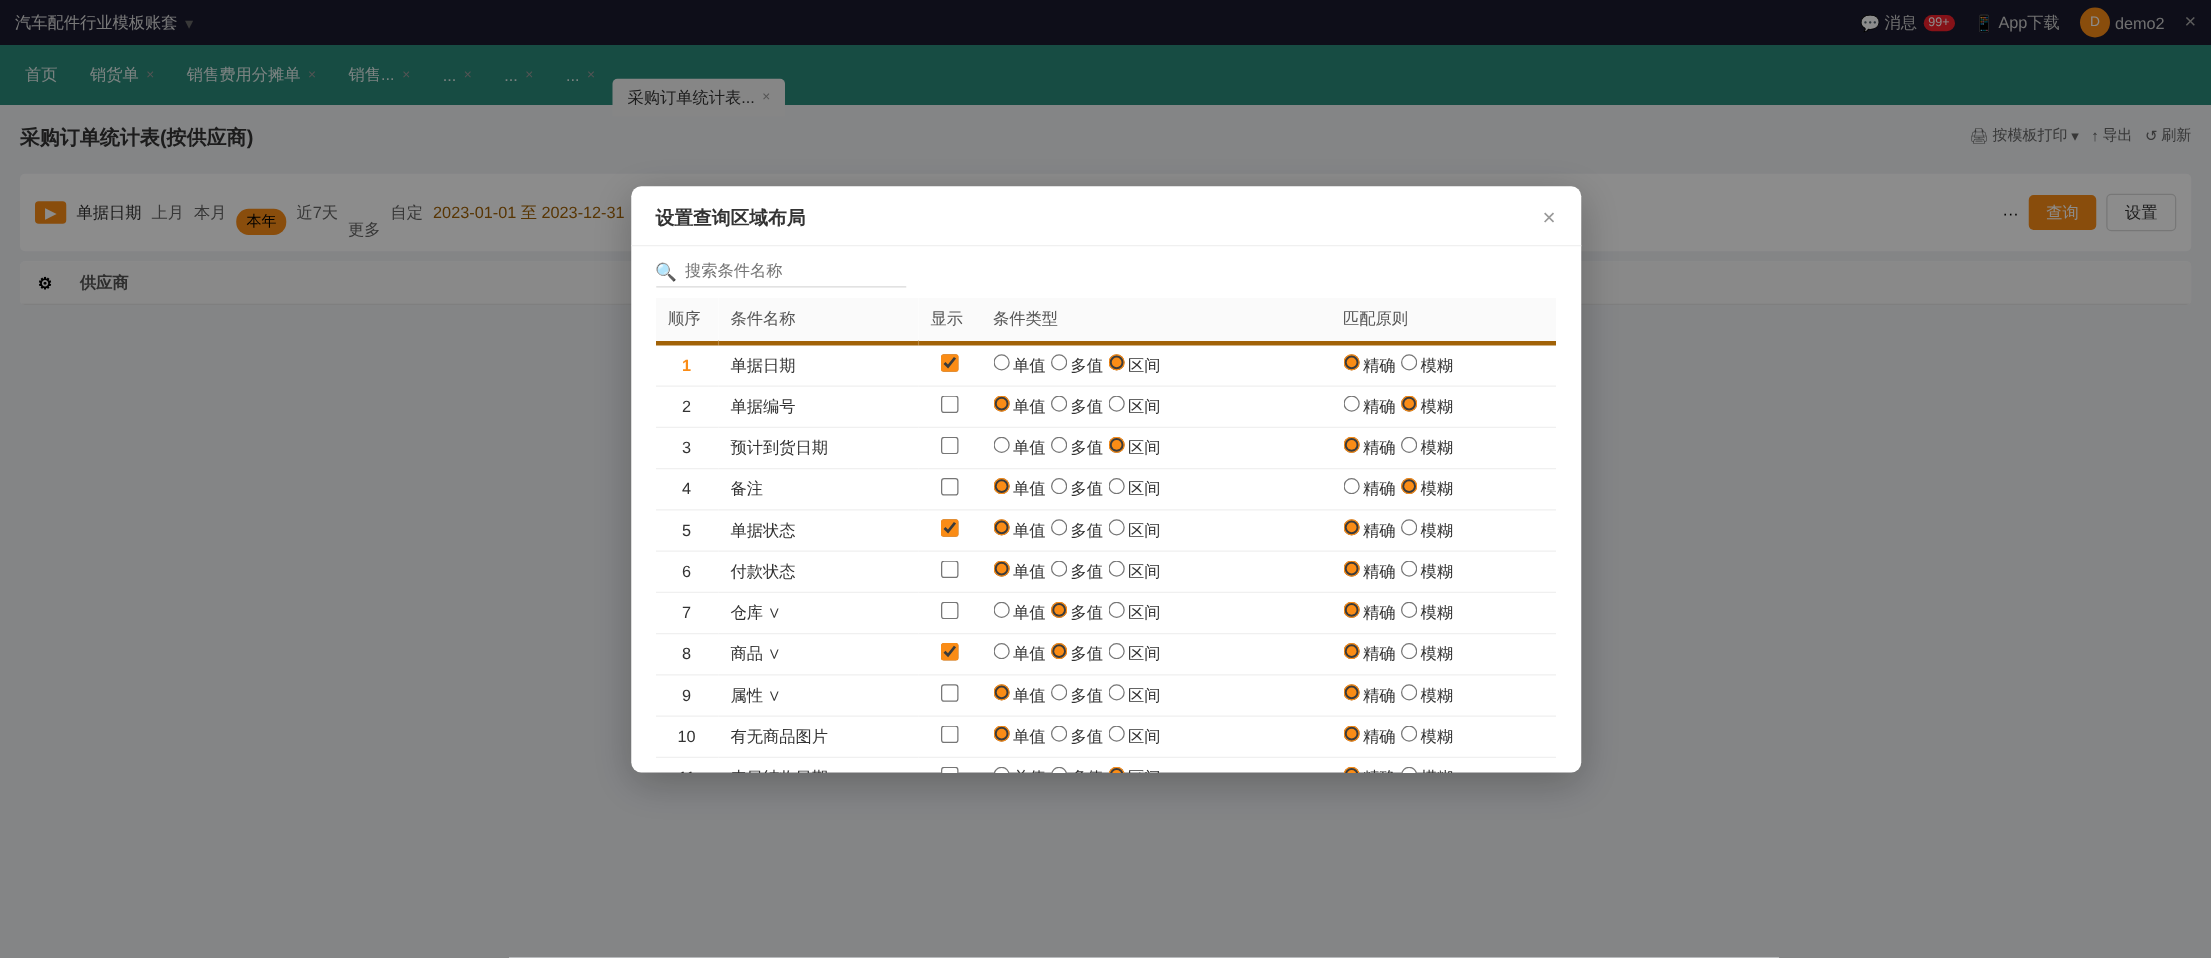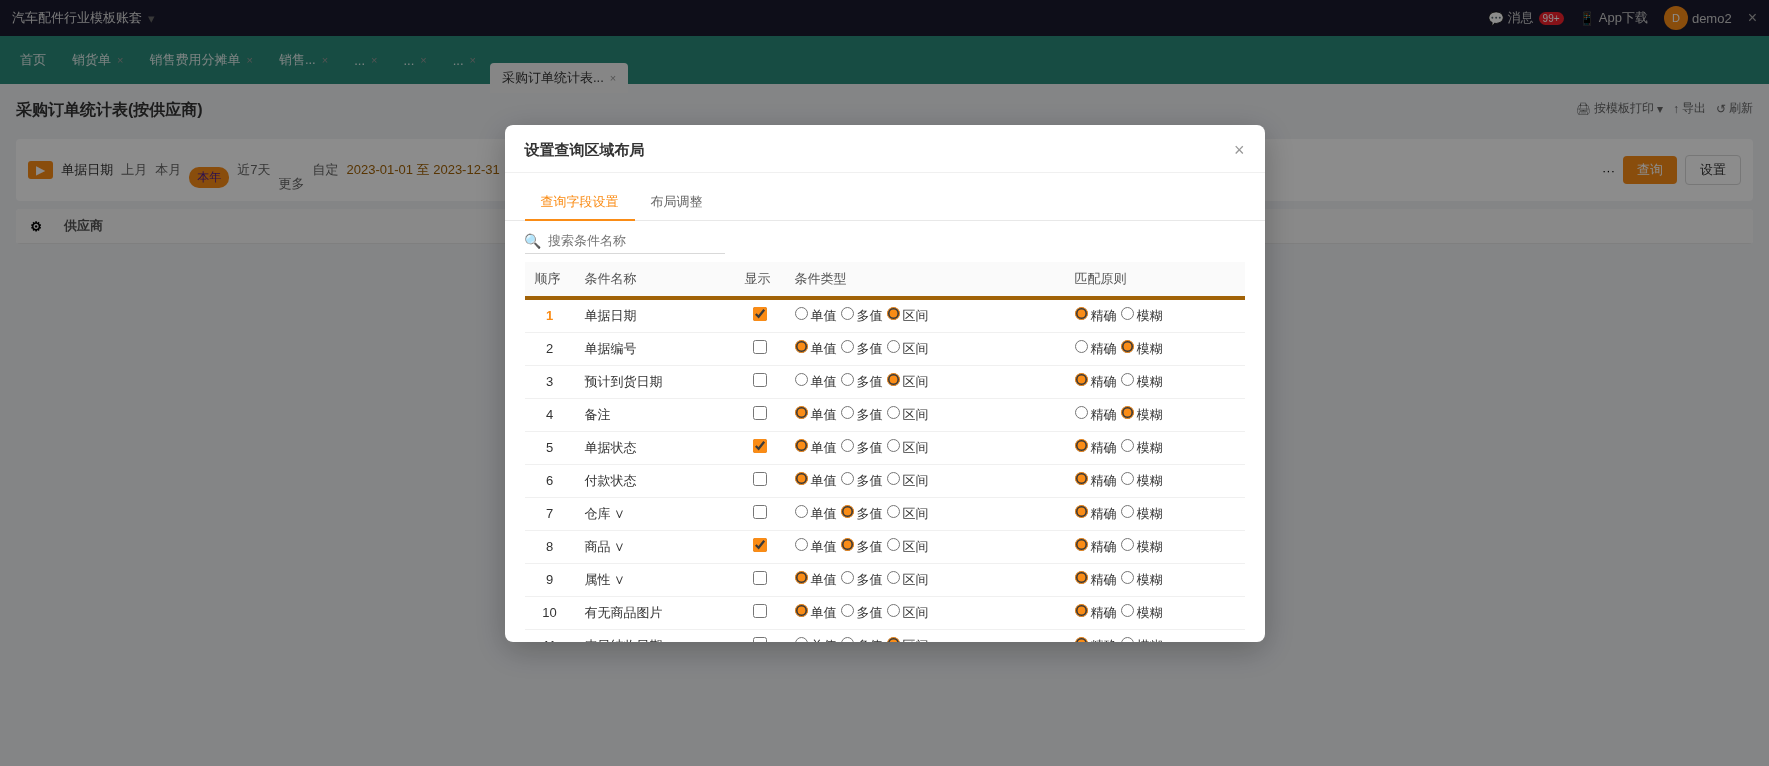--- a/index.html
+++ b/index.html
@@ -273,21 +273,21 @@
         <span>刷新</span>
       </span>
     </div>
   </div>
 
   <div style="background:#fff; padding:8px 12px; border-radius:4px; margin-bottom:8px; display:flex; align-items:center; gap:8px;">
     <span style="background:#fa8c16;color:#fff;padding:2px 8px;border-radius:3px;font-size:12px;">▶</span>
     <span style="font-size:13px;color:#333;">单据日期</span>
     <span style="font-size:13px;color:#666;">上月</span>
     <span style="font-size:13px;color:#666;">本月</span>
-    <span style="background:#fa8c16;color:#4c1d95;padding:2px 8px;border-radius:10px;font-size:12px;margin-top:14px;">本年</span>
+    <span style="background:#fa8c16;color:#000000;padding:2px 8px;border-radius:10px;font-size:12px;margin-top:14px;">本年</span>
     <span style="font-size:13px;color:#666;">近7天</span>
     <span style="font-size:13px;color:#666;margin-top:28px;">更多</span>
     <span style="font-size:13px;color:#666;">自定</span>
     <span style="font-size:13px;color:#a16207;">2023-01-01 至 2023-12-31</span>
     <span style="margin-left:auto;">···</span>
     <button class="btn-orange">查询</button>
     <button class="btn-white">设置</button>
   </div>
 
   <div style="background:#fff; border-radius:4px; overflow:hidden;">
@@ -306,28 +306,20 @@
 </div>
 
 <div class="overlay">
   <div class="dialog">
 
     <div class="dialog-header">
       <span class="dialog-title">设置查询区域布局</span>
       <span class="dialog-close">×</span>
     </div>
 
-    <div class="dialog-tabs">
-      <div class="dialog-tab active">
-        <span>查询字段设置</span>
-      </div>
-      <div class="dialog-tab">
-        <span>布局调整</span>
-      </div>
-    </div>
 
     <div class="dialog-search">
       <div class="search-box">
         <span class="search-icon">🔍</span>
         <input type="text" style="border: none; outline: none; font-size: 13px; color: rgb(153, 153, 153); width: 160px; background: transparent;" placeholder="搜索条件名称">
       </div>
     </div>
 
     <div class="dialog-body">
       <div class="table-scroll">

